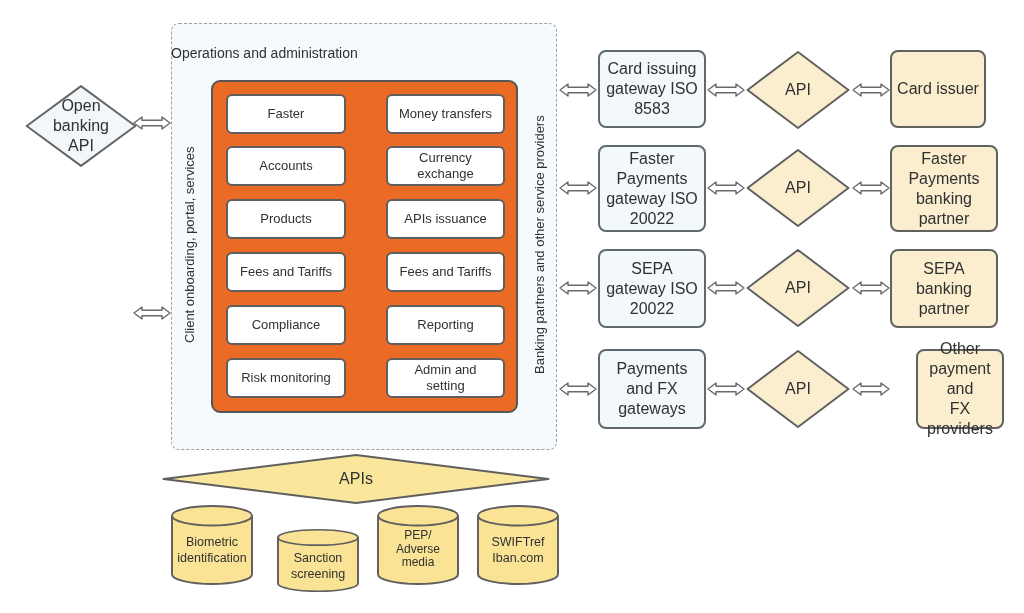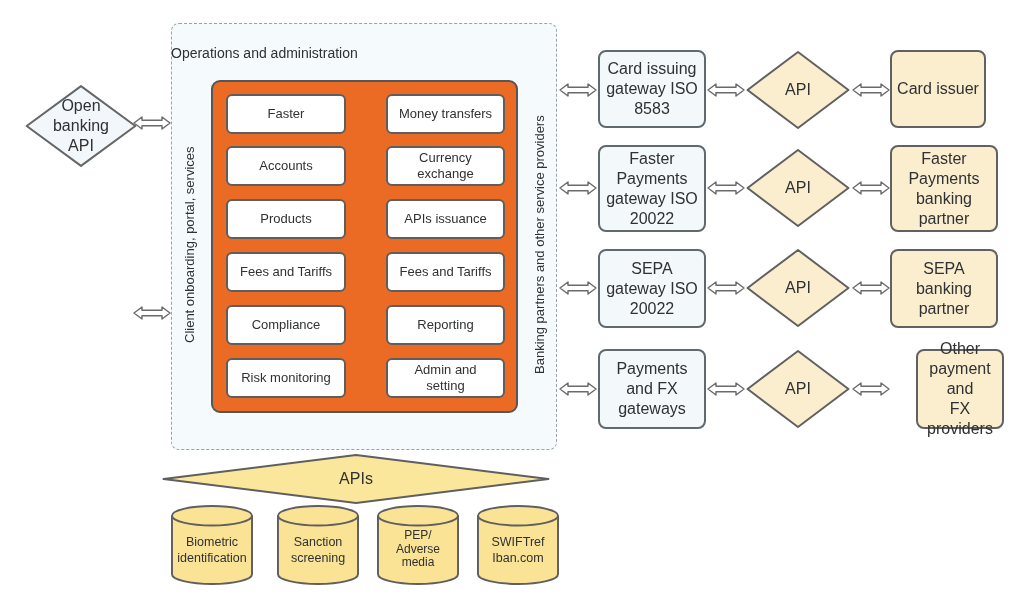--- a/index.html
+++ b/index.html
@@ -218,21 +218,21 @@
   </div>
 
   <div class="abs" style="left:171px;top:505px;width:82px;height:80px">
     <svg class="shape-svg" viewBox="0 0 84 82" preserveAspectRatio="none">
       <path class="cyl-body" d="M1,11 A41,10 0 0 1 83,11 L83,71 A41,10 0 0 1 1,71 Z"></path>
       <path class="cyl-arc" d="M1,11 A41,10 0 0 0 83,11"></path>
     </svg>
     <div class="cyl-label">Biometric
 identification</div>
   </div>
-  <div class="abs" style="left:277px;top:505px;width:82px;height:80px">
+  <div class="abs" style="left:277px;top:529px;width:82px;height:63px">
     <svg class="shape-svg" viewBox="0 0 84 82" preserveAspectRatio="none">
       <path class="cyl-body" d="M1,11 A41,10 0 0 1 83,11 L83,71 A41,10 0 0 1 1,71 Z"></path>
       <path class="cyl-arc" d="M1,11 A41,10 0 0 0 83,11"></path>
     </svg>
     <div class="cyl-label">Sanction
 screening</div>
   </div>
   <div class="abs" style="left:377px;top:505px;width:82px;height:80px">
     <svg class="shape-svg" viewBox="0 0 84 82" preserveAspectRatio="none">
       <path class="cyl-body" d="M1,11 A41,10 0 0 1 83,11 L83,71 A41,10 0 0 1 1,71 Z"></path>

